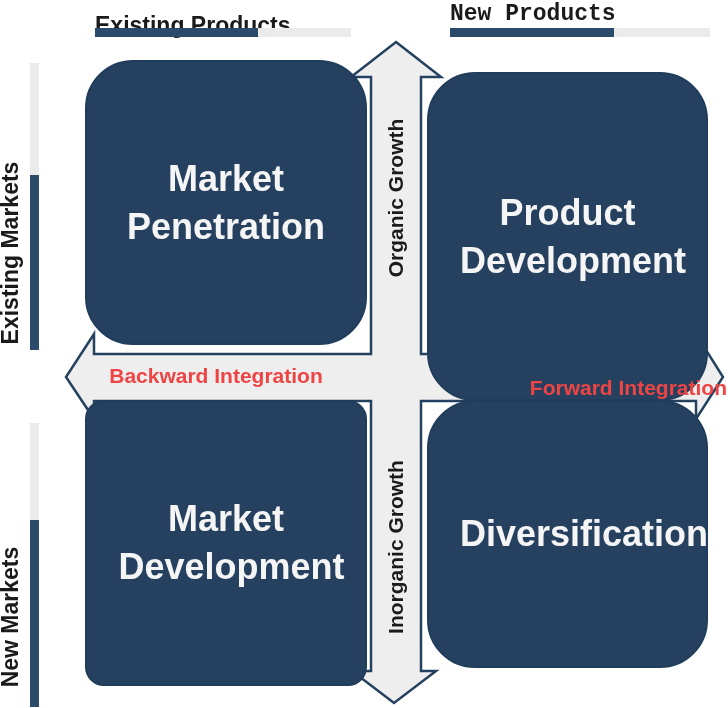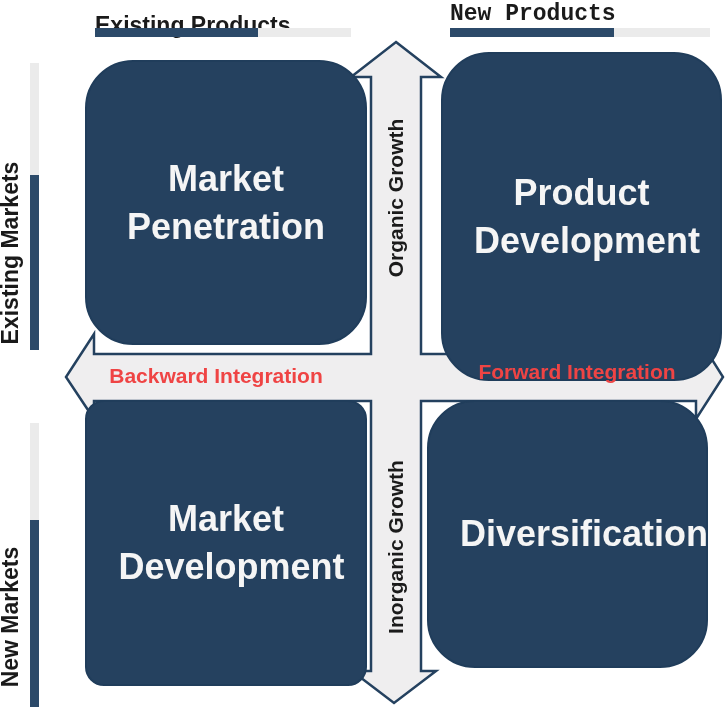--- a/index.html
+++ b/index.html
@@ -40,30 +40,30 @@
   .quad{
     position:absolute;z-index:2;background:#25415f;border:2px solid #203d5b;
     border-radius:48px;display:flex;align-items:center;justify-content:center;
     box-sizing:border-box;
   }
   .quad-label{
     max-width:215px;text-align:center;color:#f5f5f5;font-size:36px;
     font-weight:bold;line-height:1.32;
   }
   .quad-tl{left:85px;top:60px;width:282px;height:285px;}
-  .quad-tr{left:427px;top:52px;width:281px;height:329px;margin-left:14px;}
+  .quad-tr{left:427px;top:72px;width:281px;height:329px;}
   .quad-bl{left:85px;top:400px;width:282px;height:286px;border-radius:19px;}
   .quad-br{left:427px;top:400px;width:281px;height:268px;}
   
   .arrow-label{
     position:absolute;z-index:3;font-size:21px;font-weight:bold;color:#ef4444;
     width:300px;text-align:center;white-space:nowrap;
   }
   .lbl-backward{left:66px;top:364px;}
-  .lbl-forward{left:427px;top:360px;}
+  .lbl-forward{left:427px;top:376px;text-align:right;}
   .arrow-label-v{
     position:absolute;z-index:3;font-size:21px;font-weight:bold;color:#1b1b1b;
     width:240px;height:26px;line-height:26px;text-align:center;
     transform:rotate(-90deg);white-space:nowrap;
   }
   .lbl-organic{left:276px;top:185px;}
   .lbl-inorganic{left:276px;top:534px;}
 </style>
 </head>
 <body>

